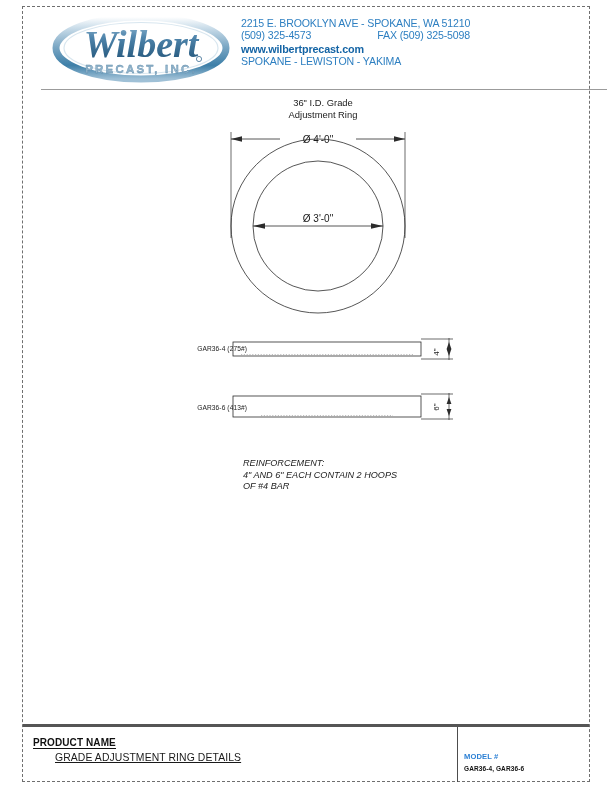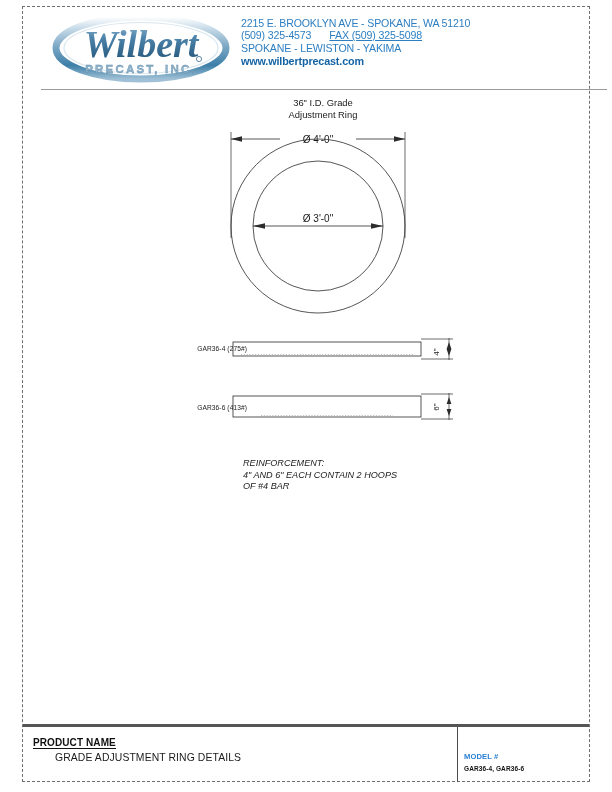--- a/index.html
+++ b/index.html
@@ -51,21 +51,21 @@
     position: absolute;
     left: 200px;
     top: 10px;
     color: #2d7fc1;
     font-size: 10.6px;
     line-height: 12.3px;
     letter-spacing: -0.15px;
     white-space: nowrap;
   }
   #contact .line { display: block; }
-  #contact .fax { margin-left: 18px; text-decoration: underline; }
+  #contact .fax { margin-left: 66px; }
   #contact .web {
     font-weight: bold;
     color: #1464a5;
     margin-top: 1.5px;
     font-size: 10.8px;
   }
 
   
   #canvas {
     position: absolute;
@@ -162,20 +162,21 @@
     display: inline-block;
     padding-bottom: 0px;
     letter-spacing: 0.1px;
   }
   #tb-pn-value {
     margin-top: 2px;
     margin-left: 22px;
     font-size: 10.4px;
     color: #1a1a1a;
     letter-spacing: 0.1px;
+    text-decoration: underline;
   }
   #tb-right { position: absolute; left: 441px; top: 8px; }
   #tb-model-label {
     font-size: 7.6px;
     font-weight: bold;
     color: #2a7fd4;
     letter-spacing: 0.1px;
     margin-top: 20px;
   }
   #tb-model-value {
@@ -217,22 +218,22 @@
 
       <circle cx="150" cy="48" r="2.6" fill="none" stroke="#3d6f93" stroke-width="0.8"></circle>
 
       <text x="92" y="62" text-anchor="middle" font-family="'Liberation Sans', sans-serif" font-size="11.5" font-weight="bold" letter-spacing="2.2" fill="#93b5cc" stroke="#5b88a8" stroke-width="0.35">PRECAST, INC.</text>
     </svg>
   </div>
 
   <div id="contact">
     <span class="line">2215 E. BROOKLYN AVE - SPOKANE, WA 51210</span>
     <span class="line"><span>(509) 325-4573</span><span class="fax">FAX (509) 325-5098</span></span>
+    <span class="line web">www.wilbertprecast.com</span>
     <span class="line">SPOKANE - LEWISTON - YAKIMA</span>
-    <span class="line web">www.wilbertprecast.com</span>
   </div>
 
 </div>
 
 <div id="canvas">
 
   <div id="plan-title">
     <div>36" I.D. Grade</div>
     <div>Adjustment Ring</div>
   </div>

